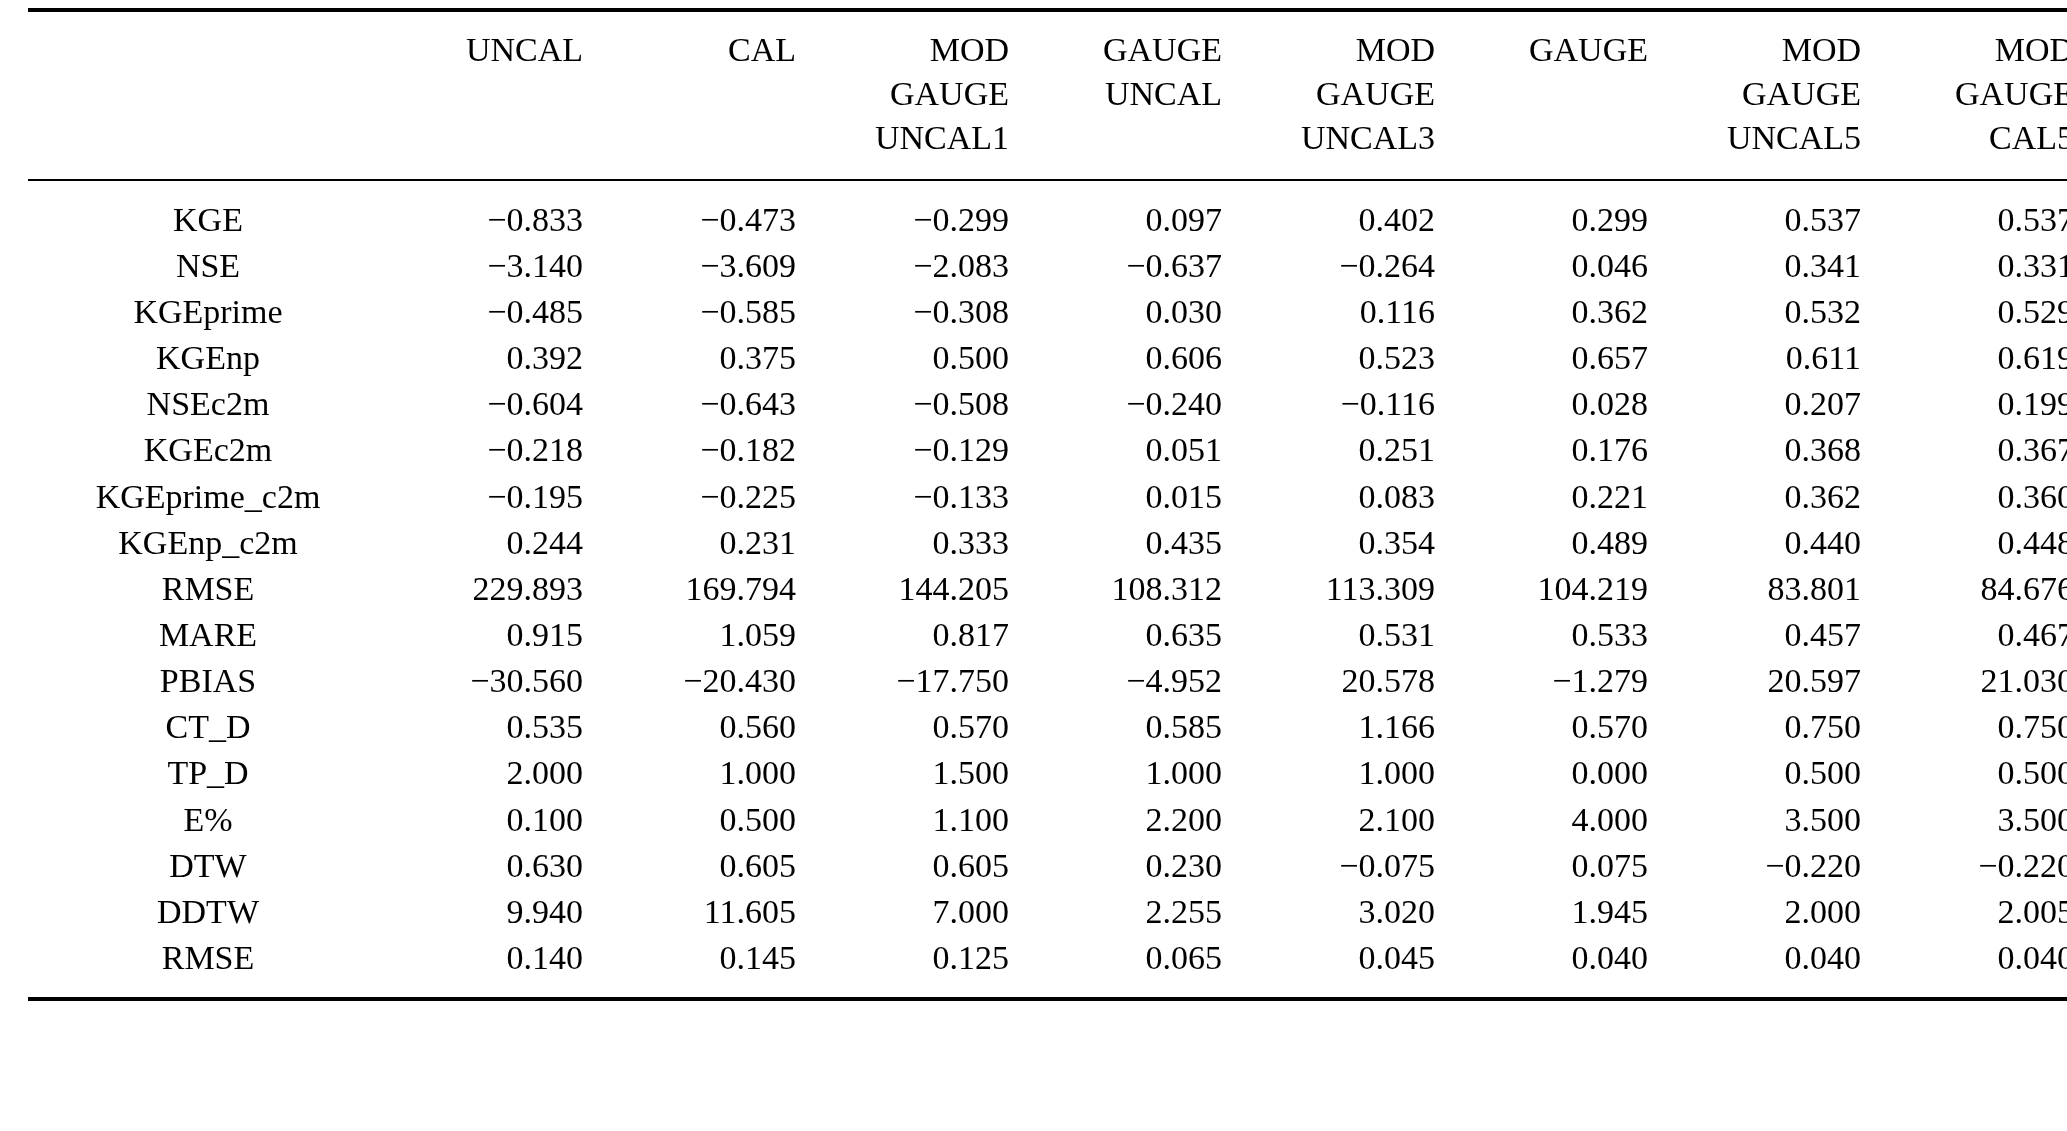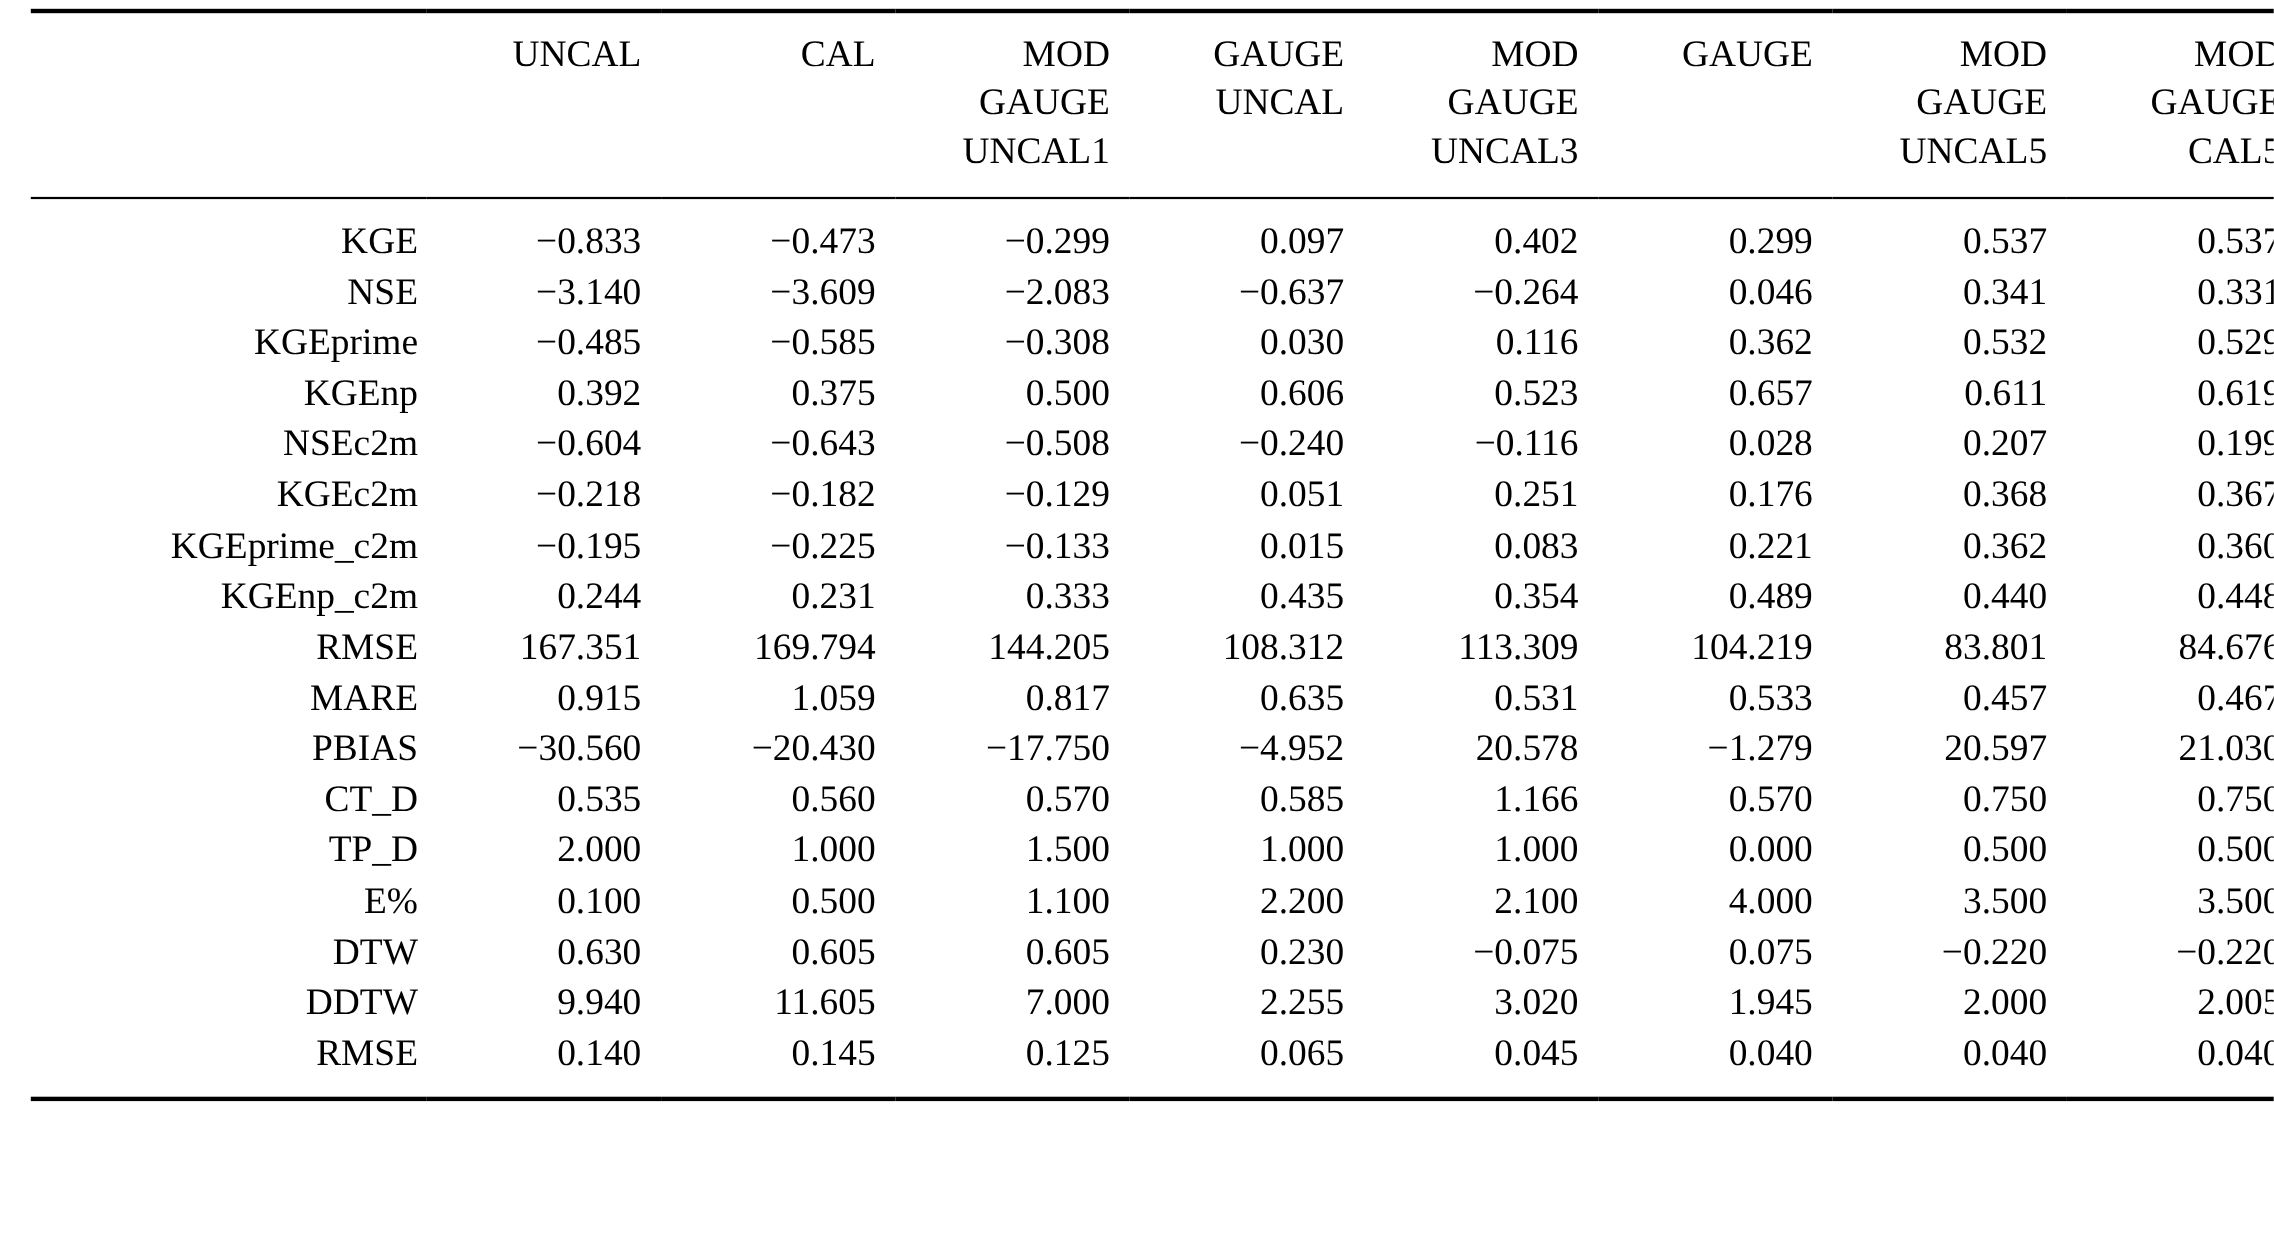--- a/index.html
+++ b/index.html
@@ -61,21 +61,21 @@
   .spacer-above-body { height: 14px; }
   .spacer-below-body { height: 14px; }
 
   table.stats tbody td {
     padding: 2px 18px 2px 0;
     text-align: right;
     line-height: 1.24;
     white-space: nowrap;
   }
   table.stats tbody td.row-label {
-    text-align: right;
+    text-align: center;
     padding-left: 8px;
     padding-right: 8px;
   }
 </style>
 </head>
 <body>
 
 <div id="sheet">
   <table class="stats">
     <colgroup>
@@ -228,21 +228,21 @@
         <td>0.231</td>
         <td>0.333</td>
         <td>0.435</td>
         <td>0.354</td>
         <td>0.489</td>
         <td>0.440</td>
         <td>0.448</td>
       </tr>
       <tr>
         <td class="row-label">RMSE</td>
-        <td>167.351</td>
+        <td>229.893</td>
         <td>169.794</td>
         <td>144.205</td>
         <td>108.312</td>
         <td>113.309</td>
         <td>104.219</td>
         <td>83.801</td>
         <td>84.676</td>
       </tr>
       <tr>
         <td class="row-label">MARE</td>

